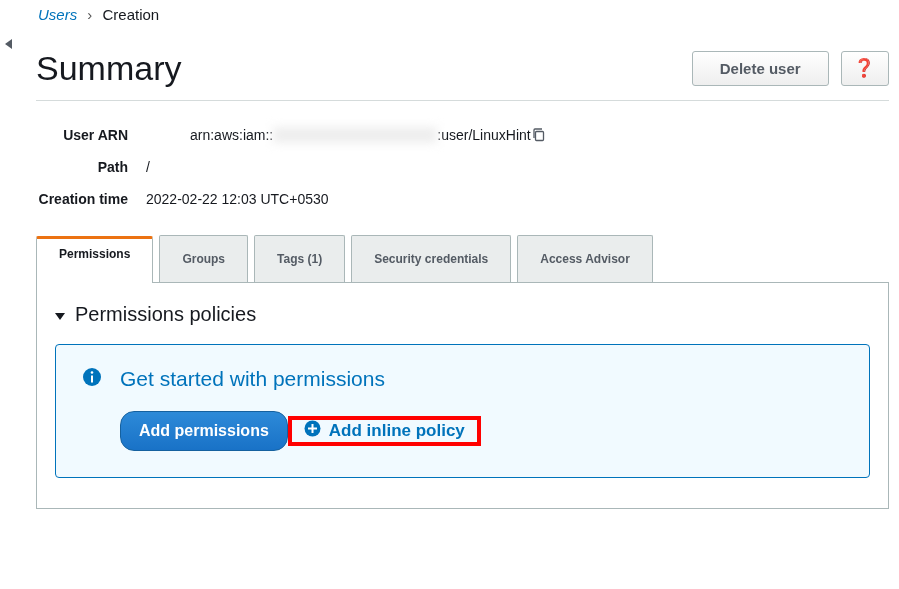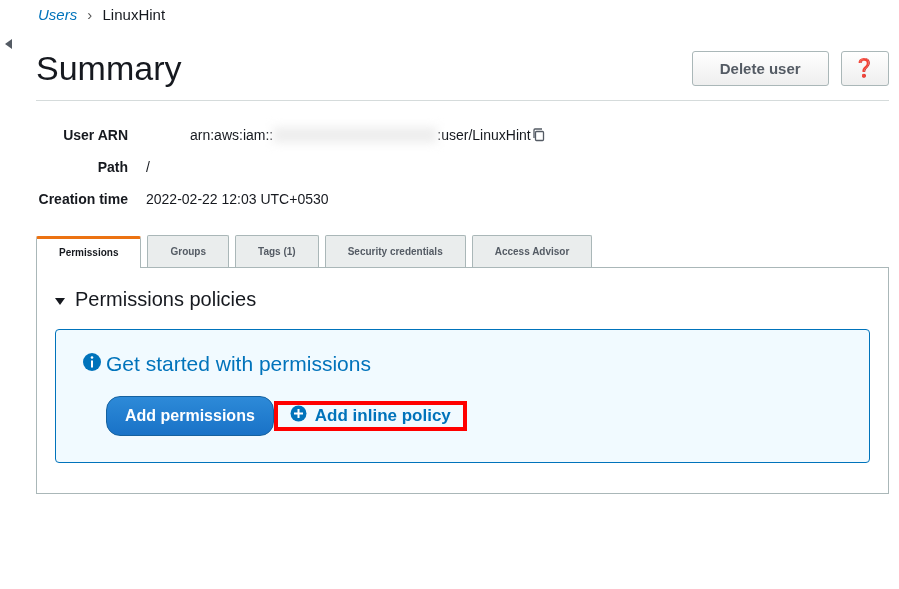--- a/index.html
+++ b/index.html
@@ -17,45 +17,45 @@
 .btn-gray { background: linear-gradient(#fff,#eee); border: 1px solid #aab7b8; border-radius: 3px; padding: 8px 27px; font-size: 15px; font-weight: 700; color: #545b64; cursor: pointer; }
 .btn-help { padding: 8px 12px; font-weight: 900; font-size: 18px; line-height: 15px; }
 hr.sep1 { border: none; border-top: 1px solid #d5dbdb; margin: 6px 0 18px 0; }
 .info-table { border-collapse: collapse; margin-bottom: 20px; }
 .info-table td.label { text-align: right; font-weight: 700; color: #16191f; padding: 8px 18px 8px 0; white-space: nowrap; vertical-align: middle; min-width: 110px; }
 .info-table td.val { padding: 8px 0; vertical-align: middle; }
 .arn-wrap { display: inline-flex; align-items: center; gap: 0; margin-left: 44px; }
 .blur { filter: blur(5px); background:#eee; color:#eee; user-select:none; padding:0 40px; }
 .copy-icon { cursor: pointer; display: inline-flex; }
 .tabs { display: flex; border-bottom: 1px solid #aab7b8; }
-.tab { padding: 10px 22px; border: 1px solid #aab7b8; border-bottom: none; background: #eaeded; color: #545b64; font-size: 10px; font-weight: 700; margin-right: 6px; border-top-left-radius: 2px; border-top-right-radius: 2px; cursor: pointer; }
+.tab { padding: 16px 22px; border: 1px solid #aab7b8; border-bottom: none; background: #eaeded; color: #545b64; font-size: 12px; font-weight: 700; margin-right: 6px; border-top-left-radius: 2px; border-top-right-radius: 2px; cursor: pointer; }
 .tab.active { background: #fff; color: #16191f; border-top: 3px solid #ec7211; padding-top: 8px; position: relative; top: 1px; }
 .tab-content { border: 1px solid #aab7b8; border-top: none; padding: 20px 18px 30px 18px; }
 .policies-header { display: flex; align-items: center; gap: 10px; font-size: 20px; font-weight: 400; margin-bottom: 18px; cursor: pointer; }
 .policies-header svg { width: 10px; height: 10px; }
 .info-box { border: 1px solid #0073bb; background: #f1faff; border-radius: 4px; padding: 22px 26px 26px 26px; position: relative; }
-.info-box-inner { display: flex; gap: 4px; }
+.info-box-inner { display: flex; gap: 18px; }
 .info-icon { color: #0073bb; flex-shrink: 0; }
 .info-icon svg { width: 20px; height: 20px; }
 .info-content h3 { color: #0073bb; font-size: 21px; font-weight: 400; margin-bottom: 8px; }
 .info-content p { font-size: 16px; line-height: 1.7; color: #545b64; }
 .info-content p a { color: #0073bb; text-decoration: none; }
 .actions-row { display: flex; justify-content: space-between; align-items: center; margin-top: 20px; }
 .btn-blue { background: linear-gradient(#2d8ad8,#1972c7); border: 1px solid #15619f; color: #fff; font-weight: 700; font-size: 16px; padding: 10px 18px; border-radius: 14px; cursor: pointer; }
 .inline-wrap { border: 4px solid #ff0000; padding: 0 12px; display: inline-flex; align-items: center; }
 .inline-policy-link { color: #0073bb; font-size: 17px; font-weight: 700; text-decoration: none; display: inline-flex; align-items: center; gap: 8px; cursor: pointer; }
 .plus-icon svg { width: 17px; height: 17px; }
 </style>
 </head>
 <body>
 
 <div class="breadcrumb">
   <a href="#">Users</a>
   <span class="sep">›</span>
-  <span class="current">LinuxHint</span>
+  <span class="current">Creation</span>
 </div>
 
 <div class="collapse-toggle">
   <svg viewBox="0 0 10 10">
       <polygon points="8,0 8,10 1,5" fill="#545b64"></polygon>
     </svg>
 </div>
 
 <div class="main">
   <div class="title-row">

